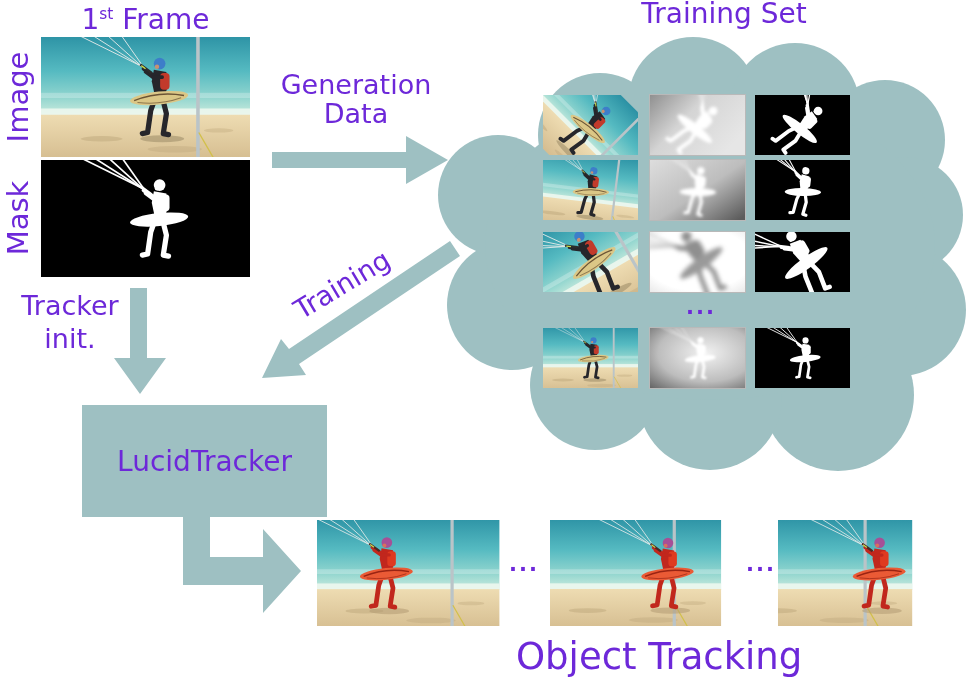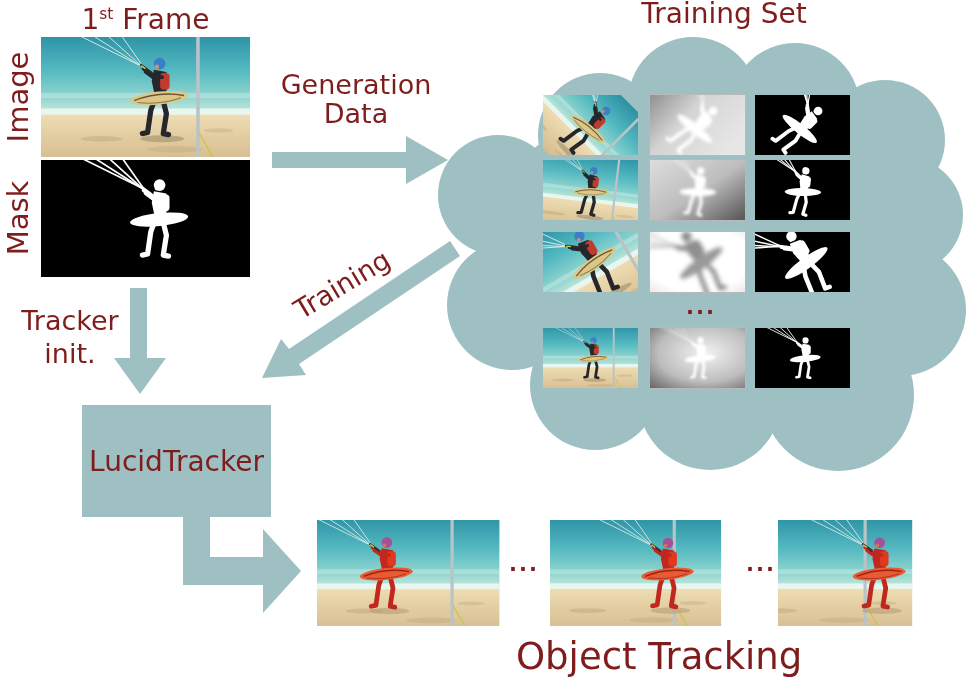--- a/index.html
+++ b/index.html
@@ -1,38 +1,38 @@
 <!DOCTYPE html>
 <html style="--accent: #9ec0c2;"><head>
 <meta charset="utf-8">
 <style>
   :root { --accent:#9ec0c2; }
   html,body { margin:0; padding:0; background:#fff; }
   .canvas {
     position:relative; width:968px; height:678px; overflow:hidden;
-    background:#fff; color:#7f1d1d;
+    background:#fff; color:#6d28d9;
     font-family:"DejaVu Sans","Liberation Sans",sans-serif;
   }
   .abs { position:absolute; }
   .title { font-size:28px; text-align:center; line-height:32px; white-space:nowrap; }
   .title sup { font-size:0.55em; }
   .lbl { font-size:27px; text-align:center; line-height:29px; }
   .vlabel {
     position:absolute; left:-42px; width:120px; height:36px;
     line-height:36px; text-align:center; font-size:29px;
     transform:rotate(-90deg);
   }
   .rot-label { transform:rotate(-31deg); transform-origin:center; white-space:nowrap; }
   .dots { font-size:21px; font-weight:bold; letter-spacing:2px; text-align:center; line-height:22px; }
   svg.thumb { position:absolute; display:block; }
   svg.arrow, svg.cloud { position:absolute; display:block; }
   .arrow polygon { fill:var(--accent); }
   .cloud circle, .cloud ellipse { fill:var(--accent); }
   .tracker-box {
-    position:absolute; left:82px; top:405px; width:189px; height:112px;
+    position:absolute; left:82px; top:405px; width:245px; height:112px;
     background:var(--accent); display:flex; align-items:center; justify-content:center;
   }
   .tracker-box .boxlabel { font-size:28px; white-space:nowrap; }
 
   
   .t-mask, .t-soft, .t-soft-gray {
     --suit:#fff; --vest:#fff; --helmet:#fff; --board:#fff; --boardline:#fff;
     --face:#fff; --handle:#fff; --accent2:#fff; --lines:#fff; --lw:1.6; --shadow:transparent;
   }
   .t-soft { --lines:#e8e8e8; outline:1px solid #b9b9b9; }
@@ -251,21 +251,21 @@
         <use href="#kite-lines"></use>
         <use href="#person"></use>
       </g>
   </svg>
 
   <svg class="arrow" style="left:255px;top:240px" width="210" height="150" viewBox="0 0 210 150">
     <polygon points="195,1 34,109 26,99 7,138 51,135 44,124 205,16"></polygon>
   </svg>
   <div class="abs lbl rot-label" style="left:267px;top:270px;width:150px">Training</div>
 
-  <div class="abs lbl" style="left:10px;top:304px;width:120px;line-height:33px">
+  <div class="abs lbl" style="left:10px;top:289px;width:120px;line-height:33px">
     <div>Tracker</div>
     <div>init.</div>
   </div>
   <svg class="arrow" style="left:114px;top:288px" width="52" height="106" viewBox="0 0 52 106">
     <polygon points="16,0 33,0 33,70 52,70 26,106 0,70 16,70"></polygon>
   </svg>
 
   <div class="tracker-box">
     <span class="boxlabel">LucidTracker</span>
   </div>

